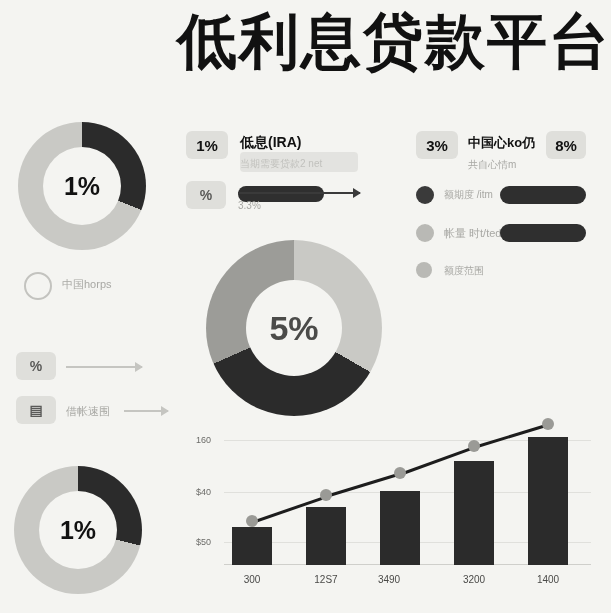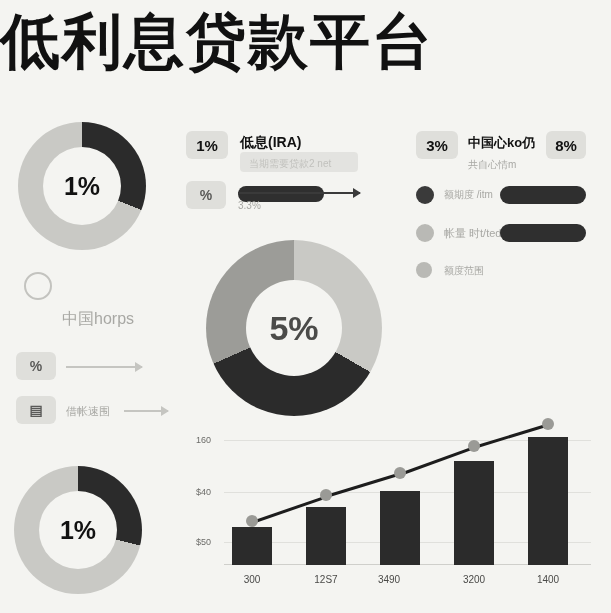--- a/index.html
+++ b/index.html
@@ -7,21 +7,21 @@
     width:611px;height:613px;overflow:hidden;
     background:#f2f2ef;
     font-family:"Liberation Sans", sans-serif;
     position:relative;
   }
   .canvas{position:absolute;inset:0;background:#f4f4f1;}
 
   
   .title{
     position:absolute;left:0;top:6px;width:611px;
-    text-align:left;
+    text-align:right;
     font-size:60px;line-height:72px;font-weight:bold;
     letter-spacing:2px;
     color:#111;
     white-space:nowrap;
   }
 
   
   .donut{position:absolute;border-radius:50%;}
   .donut .hole{
     position:absolute;border-radius:50%;background:#f4f4f1;
@@ -87,21 +87,21 @@
               background:conic-gradient(#2b2b2b 0deg 112deg, #c9c9c5 112deg 360deg);">
     <div class="hole" style="width:78px;height:78px;font-size:25px;">
       <span>1%</span>
     </div>
   </div>
 
   <div class="badge" style="left:186px;top:131px;width:42px;height:28px;font-size:15px;">
     <span>1%</span>
   </div>
   <div class="lbl bold" style="left:240px;top:134px;font-size:14px;">低息(IRA)</div>
-  <div class="lbl faint" style="left:249px;top:157px;font-size:10px;">当期需要贷款2 net</div>
+  <div class="lbl faint" style="left:240px;top:157px;font-size:10px;">当期需要贷款2 net</div>
   <div class="pill light" style="left:240px;top:152px;width:118px;height:20px;border-radius:4px;opacity:.55;"></div>
 
   <div class="badge" style="left:186px;top:181px;width:40px;height:28px;font-size:14px;color:#5a5a58;">
     <span>%</span>
   </div>
   <div class="pill" style="left:238px;top:186px;width:86px;height:16px;border-radius:8px;"></div>
   <div class="arrow" style="left:238px;top:192px;width:122px;"></div>
   <div class="lbl faint" style="left:238px;top:200px;font-size:10px;">3.3%</div>
 
   <div class="badge" style="left:416px;top:131px;width:42px;height:28px;font-size:15px;">
@@ -118,21 +118,21 @@
   <div class="pill" style="left:500px;top:186px;width:86px;height:18px;border-radius:9px;"></div>
 
   <div class="circ grey" style="left:416px;top:224px;width:18px;height:18px;"></div>
   <div class="lbl faint" style="left:444px;top:226px;font-size:11px;">帐量 时t/ted</div>
   <div class="pill" style="left:500px;top:224px;width:86px;height:18px;border-radius:9px;"></div>
 
   <div class="circ grey" style="left:416px;top:262px;width:16px;height:16px;"></div>
   <div class="lbl faint" style="left:444px;top:264px;font-size:10px;">额度范围</div>
 
   <div class="circ outline" style="left:24px;top:272px;width:24px;height:24px;border-color:#c3c3bf;"></div>
-  <div class="lbl faint" style="left:62px;top:277px;font-size:16px;margin-top:32px;">中国horps</div>
+  <div class="lbl faint" style="left:62px;top:277px;font-size:11px;">中国horps</div>
 
   <div class="badge" style="left:16px;top:352px;width:40px;height:28px;font-size:14px;color:#5a5a58;">
     <span>%</span>
   </div>
   <div class="arrow light" style="left:66px;top:366px;width:76px;"></div>
 
   <div class="badge" style="left:16px;top:396px;width:40px;height:28px;font-size:14px;color:#5a5a58;">
     <span>▤</span>
   </div>
   <div class="lbl faint" style="left:66px;top:404px;font-size:11px;">借帐速围</div>

